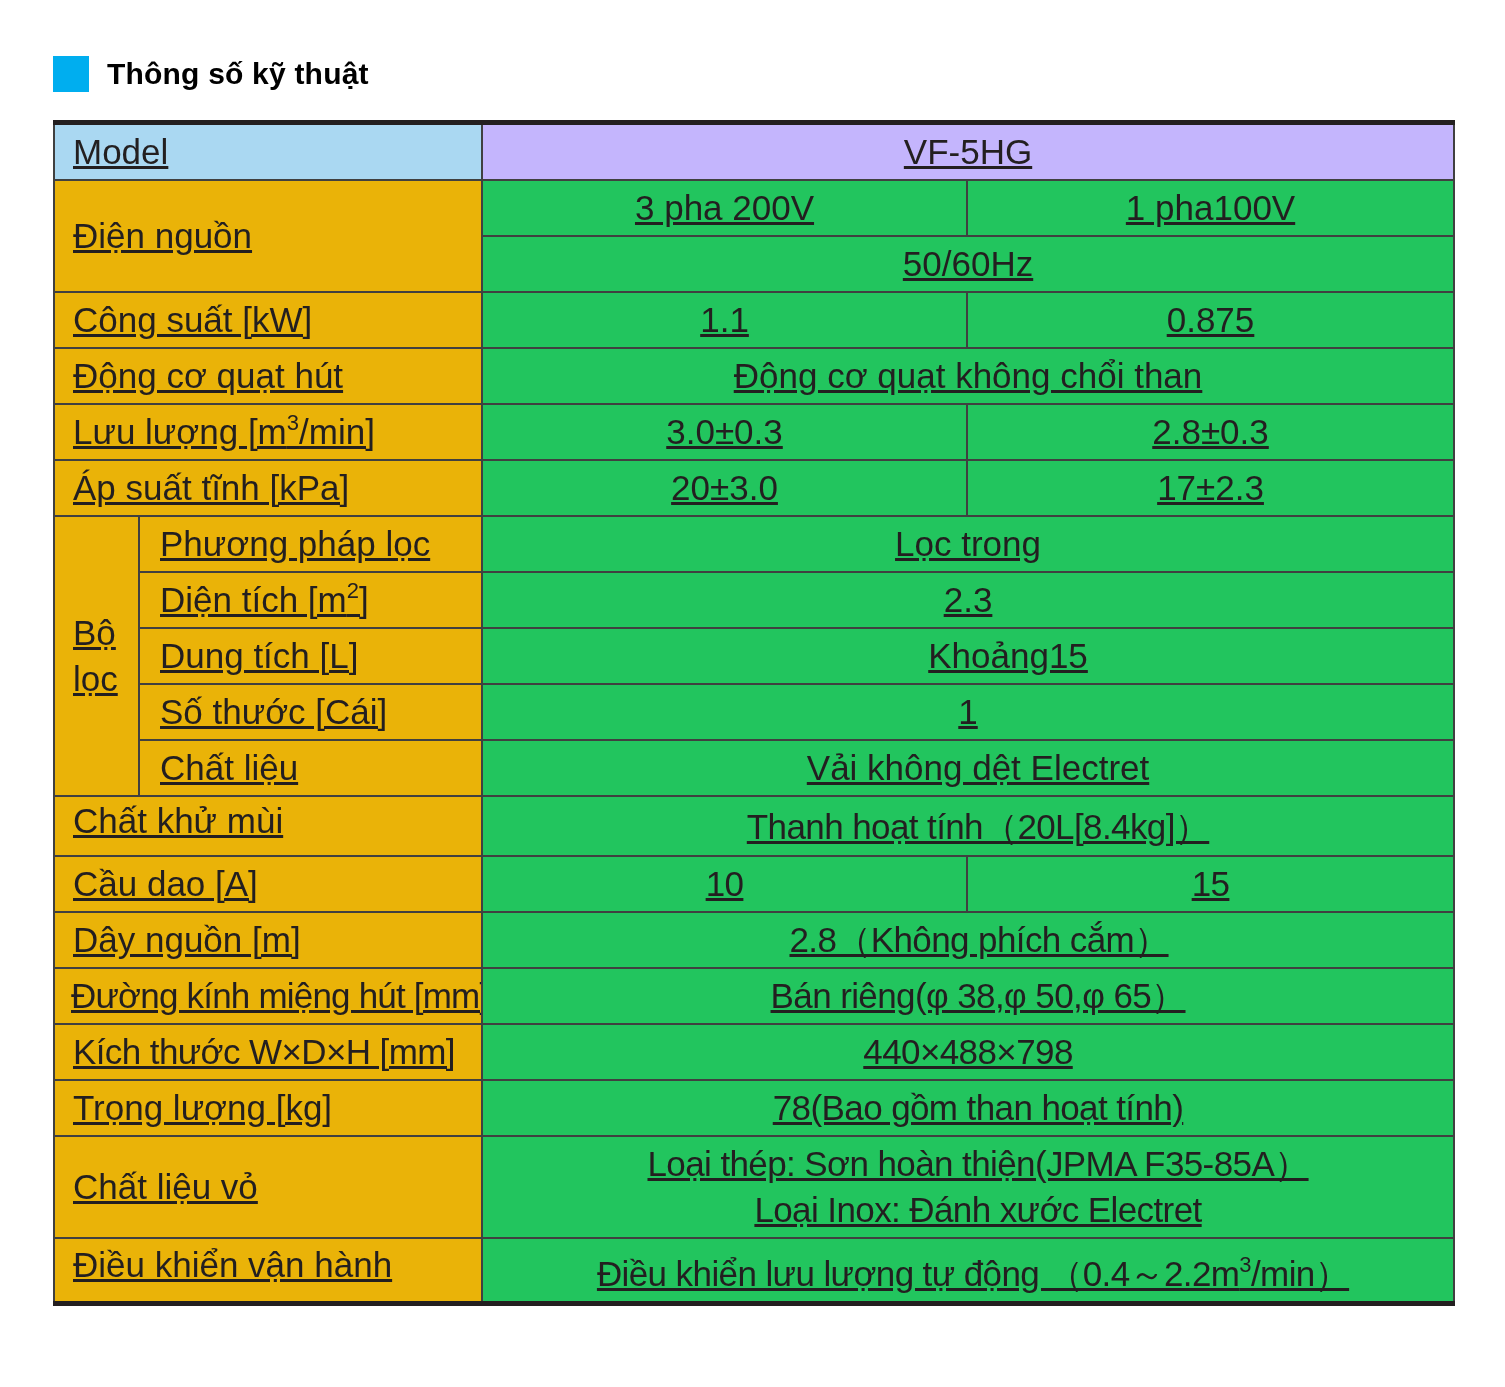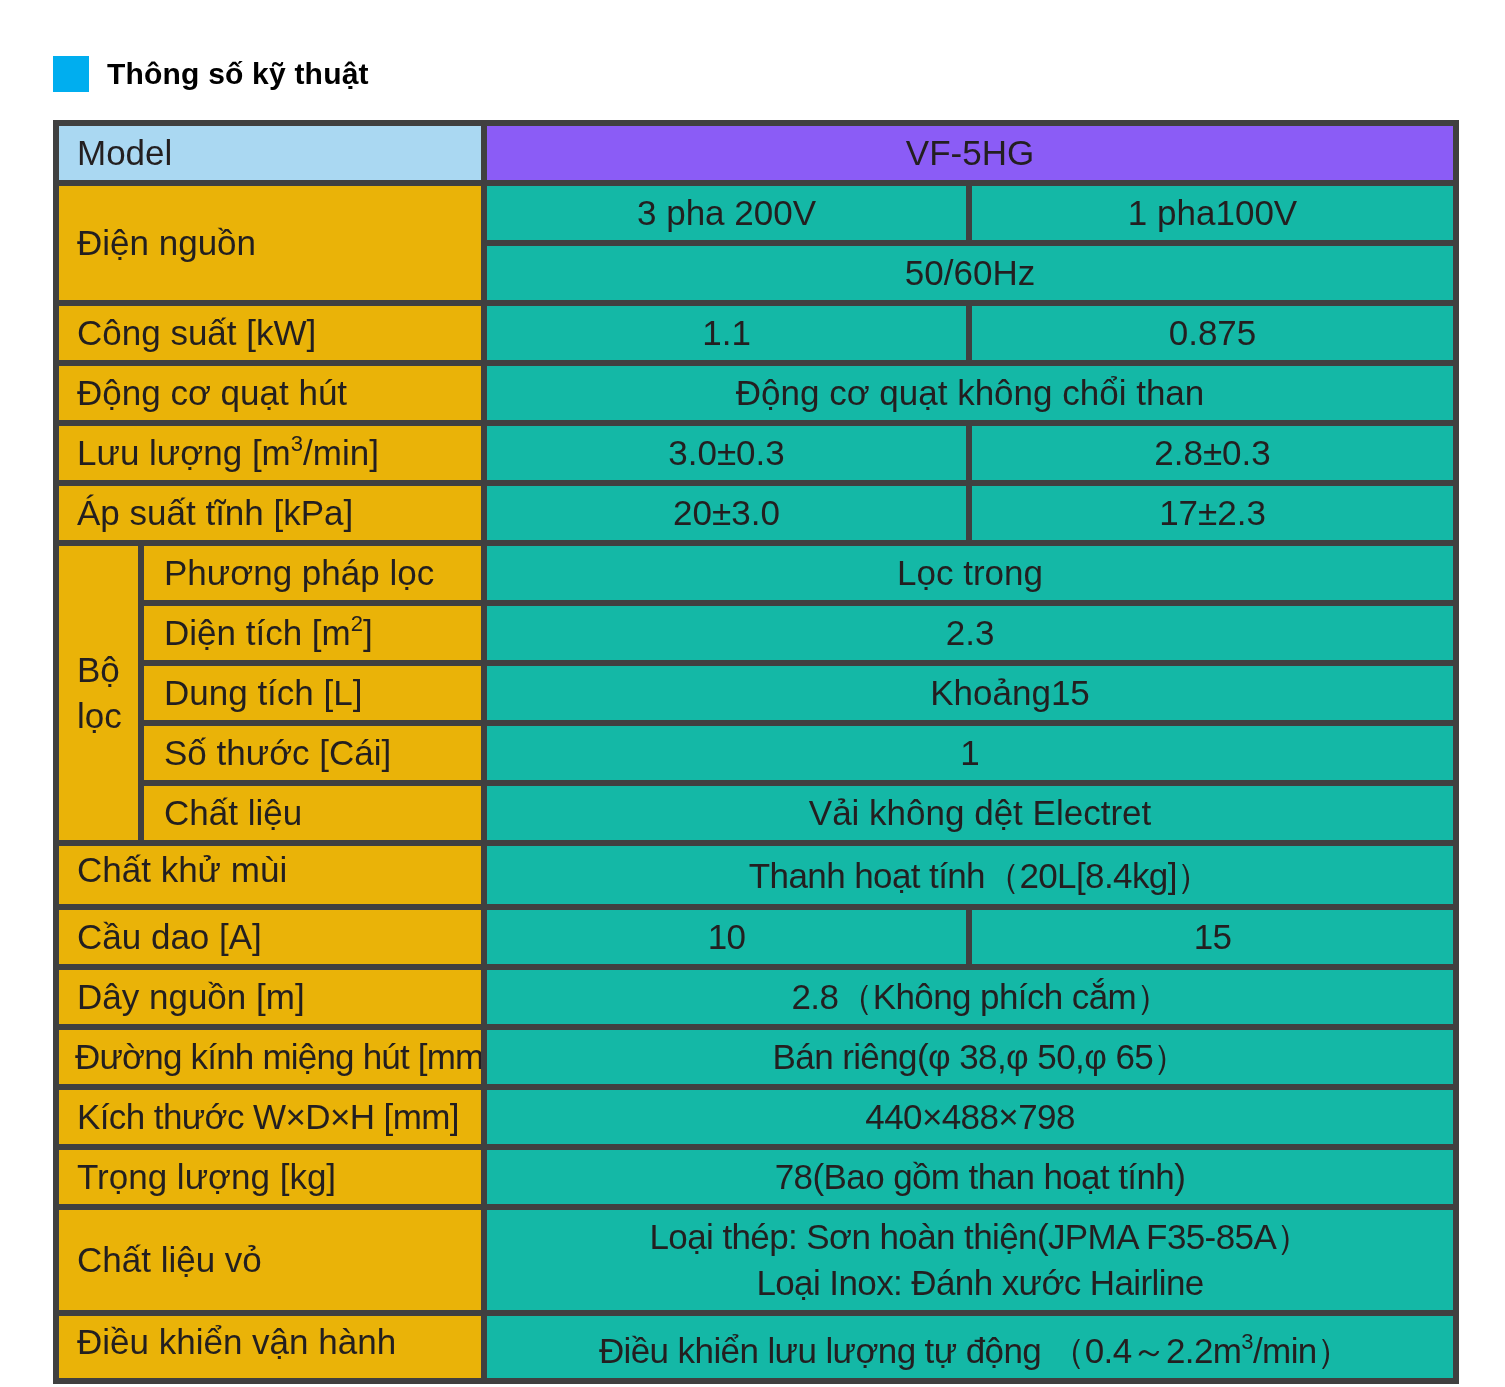--- a/index.html
+++ b/index.html
@@ -1,25 +1,25 @@
 <!DOCTYPE html>
 <html><head>
 <meta charset="utf-8">
 <style>
   html, body { margin: 0; padding: 0; background: #ffffff; }
   body { width: 1505px; height: 1387px; position: relative; font-family: "Liberation Sans", sans-serif; color: #231f20; }
   .title { position: absolute; left: 53px; top: 52px; height: 44px; display: flex; align-items: center; }
   .title .sq { width: 36px; height: 36px; background: #00aeef; margin-right: 18px; }
   .title .txt { font-size: 30px; font-weight: bold; color: #000; letter-spacing: 0.2px; }
   table.spec { position: absolute; left: 53px; top: 120px; width: 1400px; border-collapse: collapse; table-layout: fixed; border-top: 5px solid #231f20; border-bottom: 5px solid #231f20; }
-  table.spec td { border: 6px solid #404040; font-size: 35px; line-height: 40px; padding: 0; height: 54px; overflow: hidden; white-space: nowrap; }
+  table.spec td { border: 2px solid #404040; font-size: 35px; line-height: 40px; padding: 0; height: 54px; overflow: hidden; white-space: nowrap; text-decoration: underline; }
   td.lbl { background: #eab308; padding-left: 18px !important; text-align: left; }
   td.lbl.sub { padding-left: 20px !important; margin-top: 30px; }
   td.lbl.group { padding-left: 18px !important; line-height: 46px; white-space: normal; }
-  td.val { background: #14b8a6; text-align: center; }
+  td.val { background: #22c55e; text-align: center; }
   tr.head td { background: #aad8f2; height: 54px; }
   td.cond { font-size: 33px; letter-spacing: -0.6px; }
   td.narrow { font-size: 32px; letter-spacing: -0.8px; padding-left: 16px !important; }
   tr.tall td { height: 100px; }
   tr.tall td.val { line-height: 46px; margin-top: 28px; }
   sup { font-size: 22px; line-height: 0; vertical-align: 14px; }
 </style>
 </head>
 <body>
 
@@ -31,21 +31,21 @@
 <table class="spec">
   <colgroup>
     <col style="width:85px">
     <col style="width:343px">
     <col style="width:485px">
     <col style="width:487px">
   </colgroup>
   <tbody>
     <tr class="head">
       <td class="lbl" colspan="2" style="background:#aad8f2">Model</td>
-      <td class="val" colspan="2" style="background:#8b5cf6">VF-5HG</td>
+      <td class="val" colspan="2" style="background:#c4b5fd">VF-5HG</td>
     </tr>
 
     <tr>
       <td class="lbl" colspan="2" rowspan="2">Điện nguồn</td>
       <td class="val">3 pha 200V</td>
       <td class="val">1 pha100V</td>
     </tr>
     <tr>
       <td class="val" colspan="2">50/60Hz</td>
     </tr>
@@ -121,21 +121,21 @@
       <td class="val cond" colspan="2">440×488×798</td>
     </tr>
 
     <tr>
       <td class="lbl" colspan="2">Trọng lượng [kg]</td>
       <td class="val cond" colspan="2" style="padding-left:20px">78(Bao gồm than hoạt tính)</td>
     </tr>
 
     <tr class="tall">
       <td class="lbl" colspan="2">Chất liệu vỏ</td>
-      <td class="val cond" colspan="2" style="padding-left:20px"><span>Loại thép: Sơn hoàn thiện(JPMA F35-85A）</span><br><span>Loại Inox: Đánh xước Hairline</span></td>
+      <td class="val cond" colspan="2" style="padding-left:20px"><span>Loại thép: Sơn hoàn thiện(JPMA F35-85A）</span><br><span>Loại Inox: Đánh xước Electret</span></td>
     </tr>
 
     <tr>
       <td class="lbl" colspan="2" style="vertical-align:top;padding-top:6px">Điều khiển vận hành</td>
       <td class="val cond" colspan="2" style="padding-left:10px;padding-top:8px"><span>Điều khiển lưu lượng tự động （0.4～2.2m</span><sup>3</sup><span>/min）</span></td>
     </tr>
   </tbody>
 </table>
 
 </body></html>

